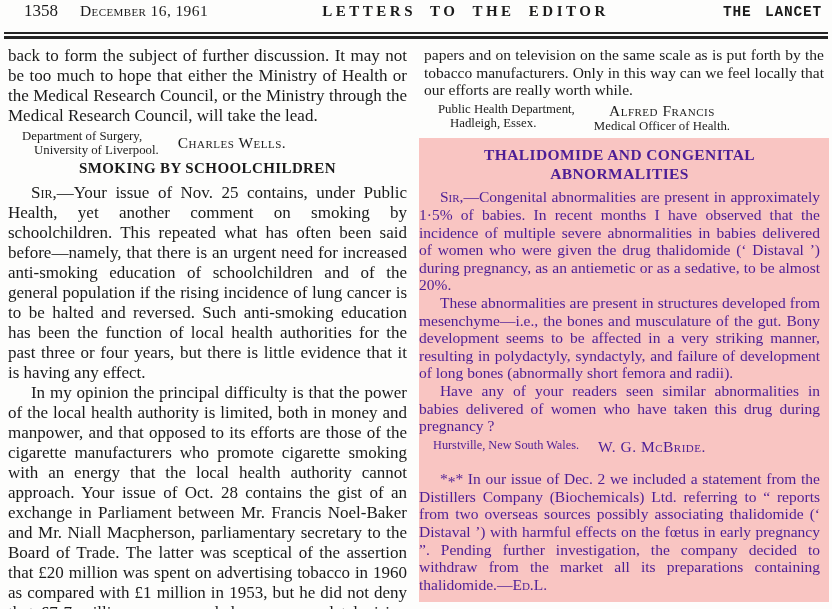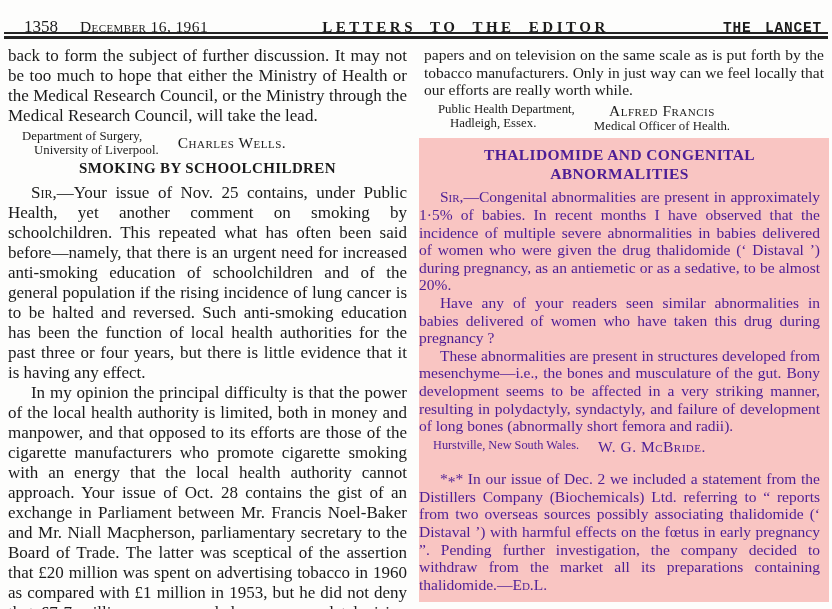--- a/index.html
+++ b/index.html
@@ -7,21 +7,21 @@
   body {
     width: 832px; height: 609px; overflow: hidden;
     background: #fdfdfc; color: #1b1b1b;
     font-family: "Liberation Serif", "DejaVu Serif", serif;
   }
   .sc { font-variant: small-caps; }
 
   
   .page-header {
     display: flex; align-items: baseline;
-    padding: 17px 10px 2px 24px; height: 31px;
+    padding: 1px 10px 2px 24px; height: 31px;
   }
   .h-pagenum { font-size: 17px; }
   .h-date { font-size: 15.5px; margin-left: 22px; letter-spacing: .4px; }
   .h-title {
     flex: 1; text-align: center; font-weight: bold;
     font-size: 15px; letter-spacing: 3.5px; word-spacing: 7px;
   }
   .h-journal { font-weight: bold; font-size: 14.5px; letter-spacing: .8px; word-spacing: 4px; font-family: Liberation Mono, monospace; }
   .header-rule { margin: 1px 4px 5px 4px; }
   .rule-thin  { height: 2px; background: #242424; }
@@ -97,42 +97,42 @@
       <h2 class="letter-heading">SMOKING BY SCHOOLCHILDREN</h2>
 
       <p class="indent"><span class="sc">Sir,</span><span>—Your issue of Nov. 25 contains, under Public Health, yet another comment on smoking by schoolchildren.  This repeated what has often been said before—namely, that there is an urgent need for increased anti-smoking education of schoolchildren and of the general population if the rising incidence of lung cancer is to be halted and reversed.  Such anti-smoking education has been the function of local health authorities for the past three or four years, but there is little evidence that it is having any effect.</span></p>
 
       <p class="indent">In my opinion the principal difficulty is that the power of the local health authority is limited, both in money and manpower, and that opposed to its efforts are those of the cigarette manufacturers who promote cigarette smoking with an energy that the local health authority cannot approach.  Your issue of Oct. 28 contains the gist of an exchange in Parliament between Mr. Francis Noel-Baker and Mr. Niall Macpherson, parliamentary secretary to the Board of Trade.  The latter was sceptical of the assertion that £20 million was spent on advertising tobacco in 1960 as compared with £1 million in 1953, but he did not deny that £7·7 million was expended on press and television publicity in 1960.  The annual report (part I) of the Ministry of Health for 1960 (which, incidentally, devotes just 7 lines to smoking and lung</p>
 
     </section>
 
     <section class="col col-right">
 
-      <p class="noindent">papers and on television on the same scale as is put forth by the tobacco manufacturers.  Only in just way can we feel locally that our efforts are really worth while.</p>
+      <p class="noindent">papers and on television on the same scale as is put forth by the tobacco manufacturers.  Only in this way can we feel locally that our efforts are really worth while.</p>
 
       <div class="sig">
         <div class="sig-addr">
           <div class="line1">Public Health Department,</div>
           <div class="line2">Hadleigh, Essex.</div>
         </div>
         <div class="sig-right-block">
           <span class="sig-name sc">Alfred Francis</span>
           <div class="sig-role">Medical Officer of Health.</div>
         </div>
       </div>
 
       <aside class="highlight">
 
         <h2 class="letter-heading"><span>THALIDOMIDE AND CONGENITAL</span><br><span>ABNORMALITIES</span></h2>
 
         <p class="indent"><span class="sc">Sir,</span><span>—Congenital abnormalities are present in approximately 1·5% of babies.  In recent months I have observed that the incidence of multiple severe abnormalities in babies delivered of women who were given the drug thalidomide (‘ Distaval ’) during pregnancy, as an antiemetic or as a sedative, to be almost 20%.</span></p>
 
+        <p class="indent">These abnormalities are present in structures developed from mesenchyme—i.e., the bones and musculature of the gut.  Bony development seems to be affected in a very striking manner, resulting in polydactyly, syndactyly, and failure of development of long bones (abnormally short femora and radii).</p>
+
         <p class="indent">Have any of your readers seen similar abnormalities in babies delivered of women who have taken this drug during pregnancy ?</p>
-
-        <p class="indent">These abnormalities are present in structures developed from mesenchyme—i.e., the bones and musculature of the gut.  Bony development seems to be affected in a very striking manner, resulting in polydactyly, syndactyly, and failure of development of long bones (abnormally short femora and radii).</p>
 
         <div class="sig box-sig">
           <div class="sig-addr">Hurstville, New South Wales.</div>
           <div class="sig-name sc">W. G. McBride.</div>
         </div>
 
         <p class="indent note"><span class="note-mark"><span>*</span><span class="lo">*</span><span>*</span></span><span> In our issue of Dec. 2 we included a statement from the Distillers Company (Biochemicals) Ltd. referring to “ reports from two overseas sources possibly associating thalidomide (‘ Distaval ’) with harmful effects on the fœtus in early pregnancy ”.  Pending further investigation, the company decided to withdraw from the market all its preparations containing thalidomide.—</span><span class="sc">Ed.L.</span></p>
 
       </aside>
 

